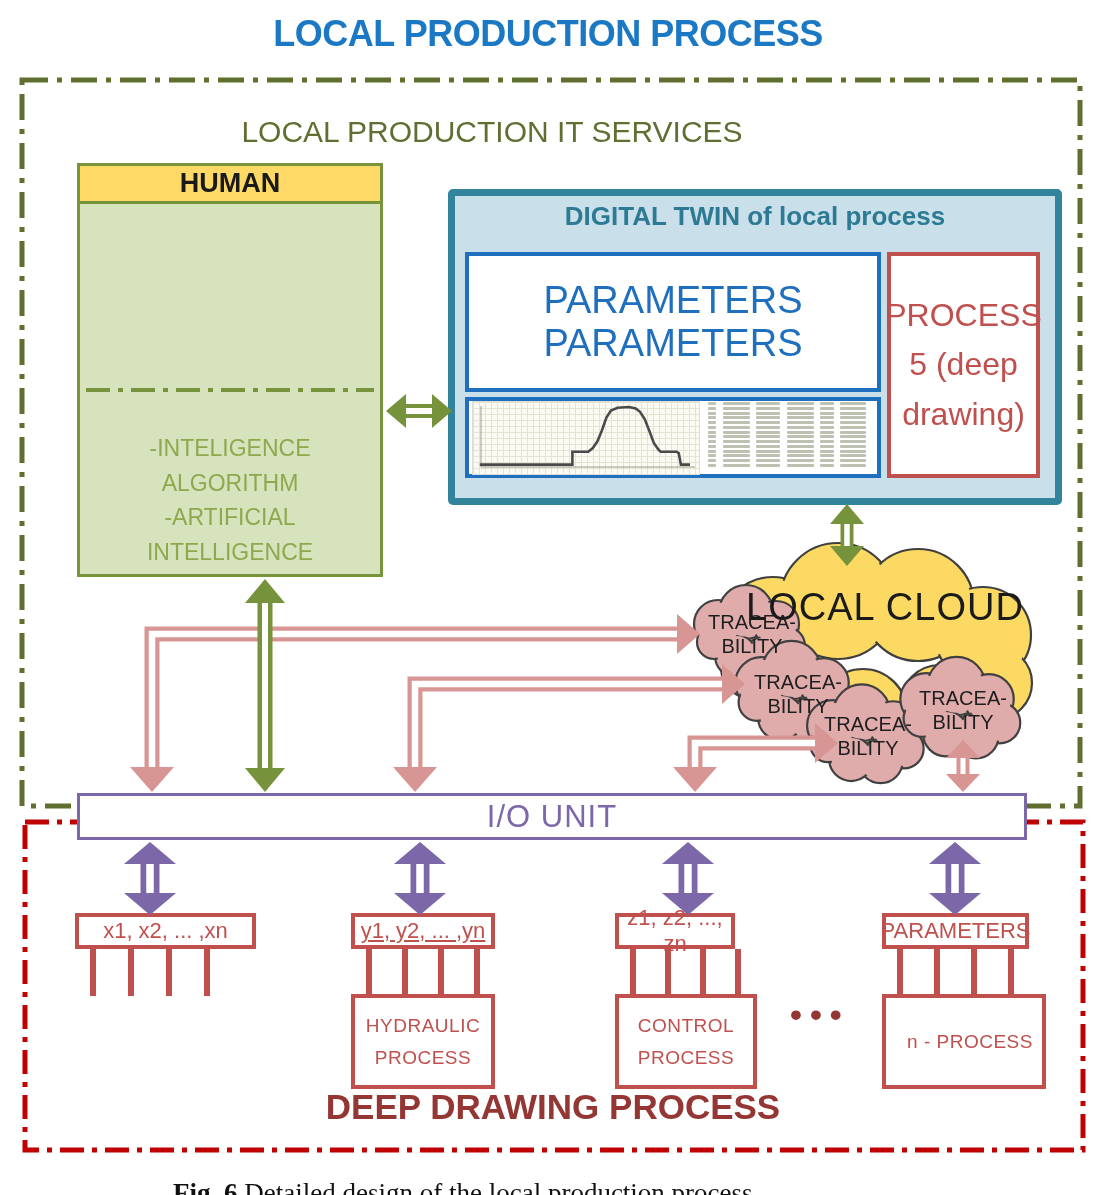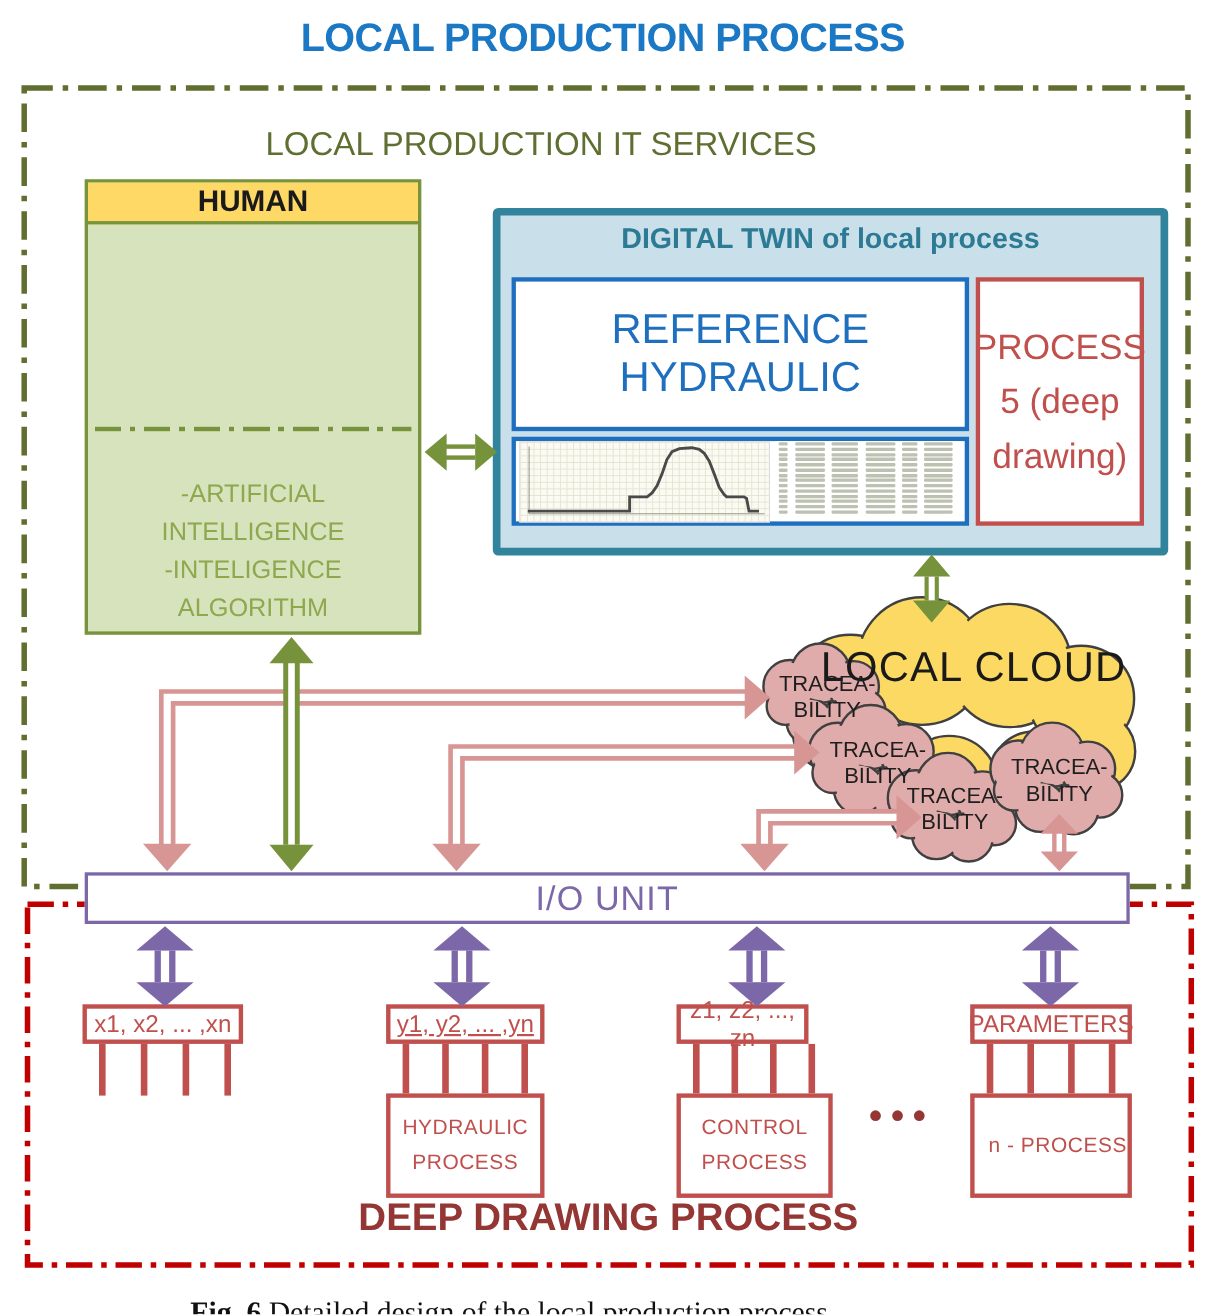--- a/index.html
+++ b/index.html
@@ -77,28 +77,28 @@
     <rect x="25" y="822" width="1058" height="328" fill="none" stroke="#c00000" stroke-width="5" stroke-dasharray="24 8 5 8"></rect>
   </svg>
 
   <div class="abs main-title lvl-box">LOCAL PRODUCTION PROCESS</div>
   <div class="abs it-title lvl-box">LOCAL PRODUCTION IT SERVICES</div>
 
   <div class="abs agent lvl-box">
     <div class="abs agent-header ctr">HUMAN</div>
     <div class="abs agent-divider"></div>
     <div class="abs agent-lines">
+      <div>-INTELIGENCE ALGORITHM</div>
       <div>-ARTIFICIAL INTELLIGENCE</div>
-      <div>-INTELIGENCE ALGORITHM</div>
     </div>
   </div>
 
   <div class="abs dt lvl-box"></div>
   <div class="abs dt-title lvl-box">DIGITAL TWIN of local process</div>
-  <div class="abs refbox ctr lvl-box">REFERENCE HYDRAULIC</div>
+  <div class="abs refbox ctr lvl-box">PARAMETERS PARAMETERS</div>
   <div class="abs imgbox lvl-box"></div>
   <div class="abs chart-thumb lvl-box">
     <svg id="thumb-curve" width="226" height="72">
         <path d="M 8 4 L 8 65 L 222 65" fill="none" stroke="#9a9a8a" stroke-width="1"></path>
         <polyline points="6.8,62.6 99.4,62.6 99.4,49.7 115.3,49.7 119.8,46.1 124.3,39.6 128.8,28.8 133.3,15.8 137.9,8.6 144.6,5.8 155.9,5.0 162.7,6.5 167.2,10.1 171.8,17.3 176.3,28.8 180.8,41.0 185.3,47.5 187.6,49.7 203.4,49.7 205.7,51.1 207.9,62.6 217.0,62.6" fill="none" stroke="#4a4a4a" stroke-width="2.6"></polyline>
       </svg>
   </div>
   <div class="abs table-thumb lvl-box" id="thumb-table">
       <div class="cell" style="left: 1%; width: 5%; top: 1px; background: rgb(183, 189, 169); opacity: 0.9;"></div>
       <div class="cell" style="left: 10%; width: 16%; top: 1px; background: rgb(183, 189, 169); opacity: 0.9;"></div>
@@ -351,21 +351,21 @@
 BILITY</div>
   <div class="abs ctr trace-label lvl-cloudlabel" style="left:743px;top:668px;width:110px;height:52px;">TRACEA-
 BILITY</div>
   <div class="abs ctr trace-label lvl-cloudlabel" style="left:813px;top:710px;width:110px;height:52px;">TRACEA-
 BILITY</div>
   <div class="abs ctr trace-label lvl-cloudlabel" style="left:908px;top:684px;width:110px;height:52px;">TRACEA-
 BILITY</div>
 
   <div class="abs io ctr lvl-io">I/O UNIT</div>
 
-  <div class="abs strip ctr lvl-box" style="left:75px;width:146px;">x1, x2, ... ,xn</div>
+  <div class="abs strip ctr lvl-box" style="left:75px;width:181px;">x1, x2, ... ,xn</div>
   <div class="abs leg lvl-box" style="left:90px;"></div>
   <div class="abs leg lvl-box" style="left:128px;"></div>
   <div class="abs leg lvl-box" style="left:166px;"></div>
   <div class="abs leg lvl-box" style="left:204px;"></div>
 
   <div class="abs strip ctr lvl-box" style="left:351px;width:144px;text-decoration:underline;">y1, y2, ... ,yn</div>
   <div class="abs leg lvl-box" style="left:366px;"></div>
   <div class="abs leg lvl-box" style="left:402px;"></div>
   <div class="abs leg lvl-box" style="left:438px;"></div>
   <div class="abs leg lvl-box" style="left:474px;"></div>
@@ -388,21 +388,21 @@
     </div>
   </div>
 
   <div class="abs dots lvl-box">•••</div>
 
   <div class="abs strip ctr lvl-box" style="left:882px;width:147px;">PARAMETERS</div>
   <div class="abs leg lvl-box" style="left:897px;"></div>
   <div class="abs leg lvl-box" style="left:934px;"></div>
   <div class="abs leg lvl-box" style="left:971px;"></div>
   <div class="abs leg lvl-box" style="left:1008px;"></div>
-  <div class="abs pbox ctr lvl-box" style="left:882px;width:147px;padding-left:12px;">
+  <div class="abs pbox ctr lvl-box" style="left:882px;width:164px;padding-left:12px;">
     <div>
       <div>n - PROCESS</div>
     </div>
   </div>
 
   <div class="abs bottom-title lvl-box">DEEP DRAWING PROCESS</div>
 
   <div class="abs caption lvl-box">
     <span class="fig">Fig. 6</span><span> Detailed design of the local production process</span>
   </div>

